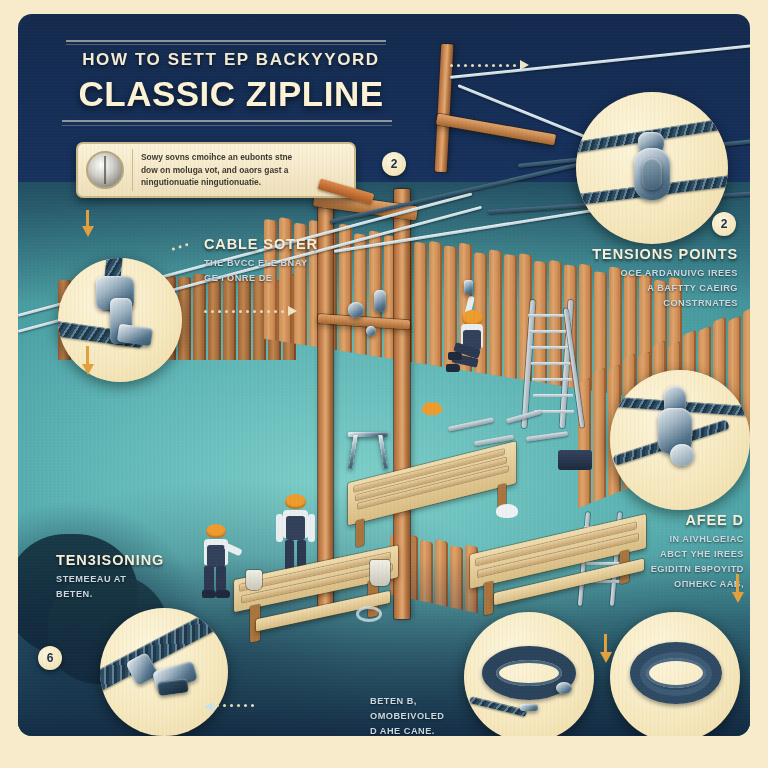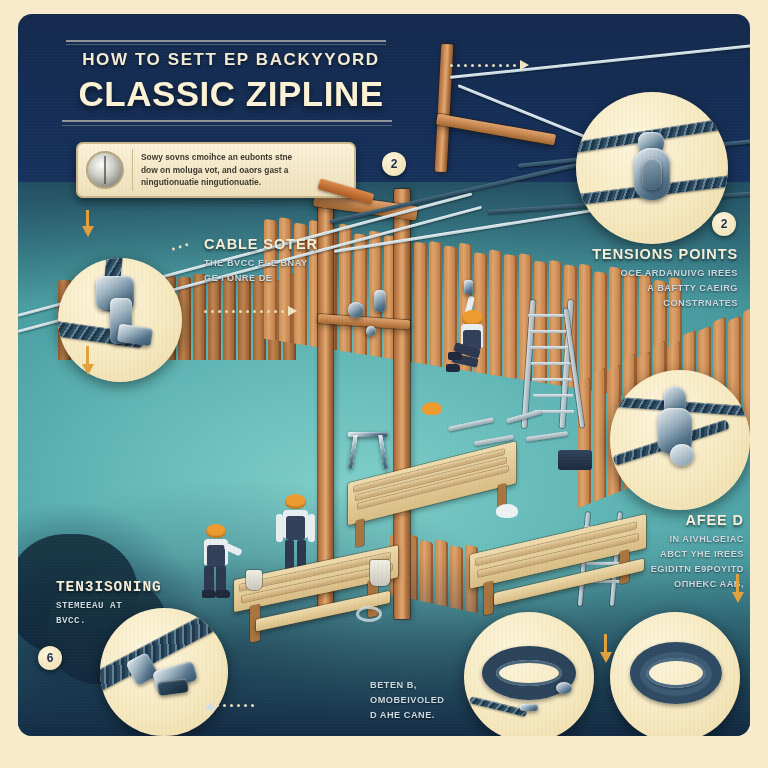--- a/index.html
+++ b/index.html
@@ -526,40 +526,40 @@
 
     <div class="callout right" style="left:544px; top:232px; width:176px;">
       <div class="hd">TENSIONS POINTS</div>
       <div class="sub">
         <div>OCE ARDANUIVG IREES</div>
         <div>A BAFTTY CAEIRG</div>
         <div>CONSTRNATES</div>
       </div>
     </div>
 
-    <div class="callout" style="left:38px; top:565px;font-family:Liberation Mono, monospace;">
+    <div class="callout" style="left:38px; top:538px;">
       <div class="hd">TEN3ISONING</div>
       <div class="sub">
         <div>STEMEEAU AT</div>
-        <div>BVCC.</div>
+        <div>BETEN.</div>
       </div>
     </div>
 
     <div class="callout right" style="left:598px; top:498px; width:128px;">
       <div class="hd">AFEE D</div>
       <div class="sub">
         <div>IN AIVHLGEIAC</div>
         <div>ABCT YHE IREES</div>
         <div>EGIDITN E9POYITD</div>
         <div>OПHEKC AAB,</div>
       </div>
     </div>
 
     <div class="callout" style="left:352px; top:664px;">
-      <div class="sub" style="margin-top:0">
+      <div class="sub" style="margin-top:16px">
         <div>BETEN B,</div>
         <div>OMOBEIVOLED</div>
         <div>D AHE CANE.</div>
       </div>
     </div>
 
     <div class="dots" style="left:432px; top:46px;">
       <i></i>
         <i></i>
         <i></i>

